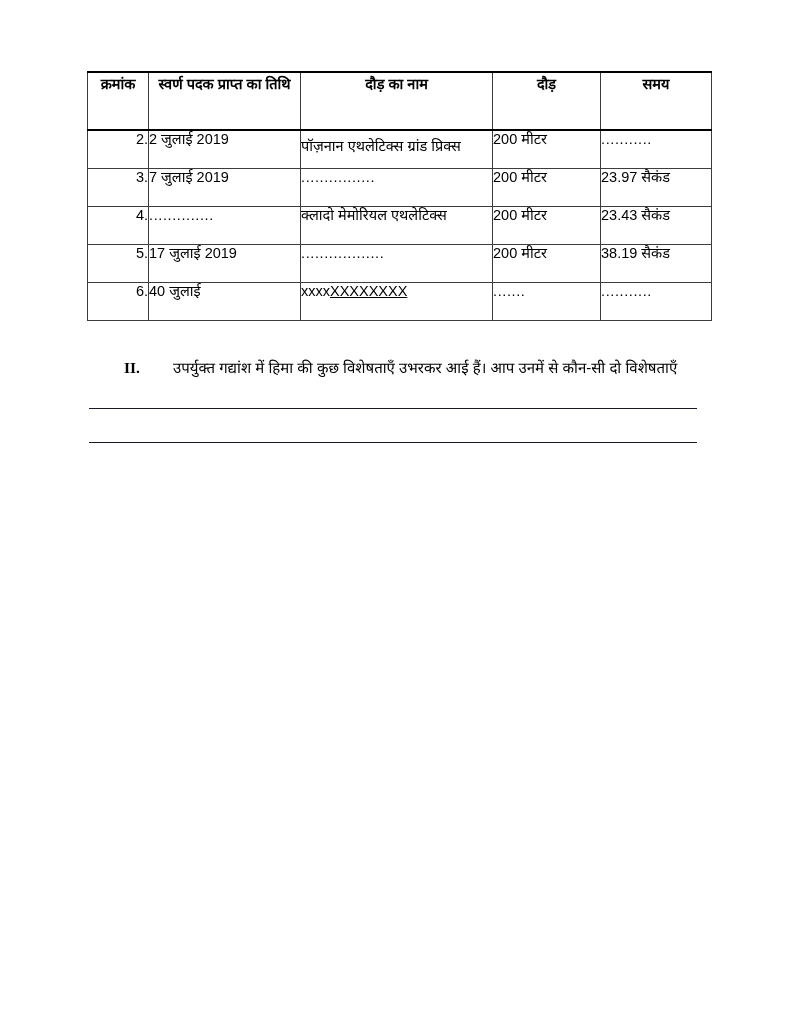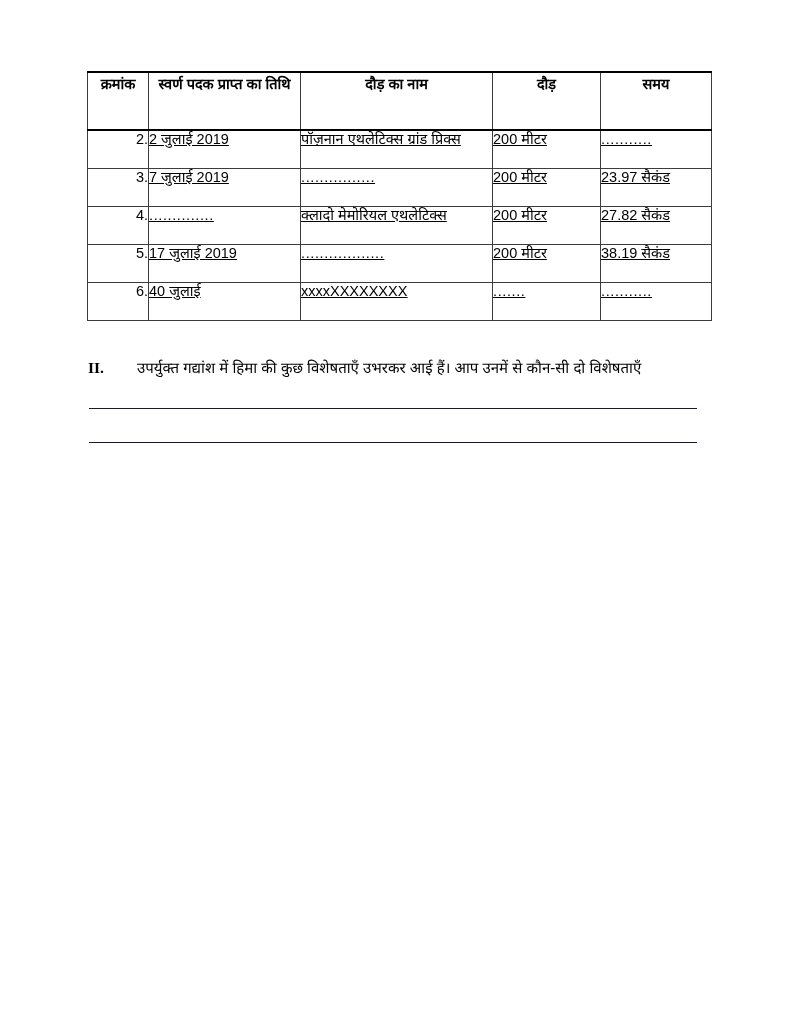--- a/index.html
+++ b/index.html
@@ -78,24 +78,23 @@
     text-align: right;
     padding: 2px 13px 0 0;
     font-size: 13px;
     font-family: "Liberation Serif", "DejaVu Serif", serif;
     vertical-align: top;
   }
 
   td.cell {
     padding: 9px 0 6px 7px;
     vertical-align: top;
-    text-decoration: underline;
-  }
-
-  td.cell.tall { }
+  }
+
+  td.cell.tall { padding-top: 7px; }
 
   .dots { letter-spacing: 0.6px; }
 
   .xmark u {
     text-decoration: underline;
     text-underline-offset: 1px;
   }
 
   
   .question {
@@ -105,20 +104,21 @@
     width: 618px;
     font-size: 15px;
     line-height: 1.62;
     font-family: "Liberation Sans", "DejaVu Sans", sans-serif;
   }
   .q-num {
     font-family: "Liberation Serif", "DejaVu Serif", serif;
     font-weight: bold;
     font-size: 15.5px;
     margin-right: 4px;
+    margin-left: 36px;
   }
   .q-body {
     display: inline;
     margin-left: 29px;
   }
   .q-line2 {
     display: block;
     padding-left: 17px;
   }
 
@@ -176,21 +176,21 @@
           <td class="cell dots">................</td>
           <td class="cell">200 मीटर</td>
           <td class="cell">23.97 सैकंड</td>
         </tr>
 
         <tr>
           <td class="sn">4.</td>
           <td class="cell dots">..............</td>
           <td class="cell">क्लादो मेमोरियल एथलेटिक्स</td>
           <td class="cell">200 मीटर</td>
-          <td class="cell">27.82 सैकंड</td>
+          <td class="cell">23.43 सैकंड</td>
         </tr>
 
         <tr>
           <td class="sn">5.</td>
           <td class="cell">17 जुलाई 2019</td>
           <td class="cell dots">..................</td>
           <td class="cell">200 मीटर</td>
           <td class="cell">38.19 सैकंड</td>
         </tr>
 

